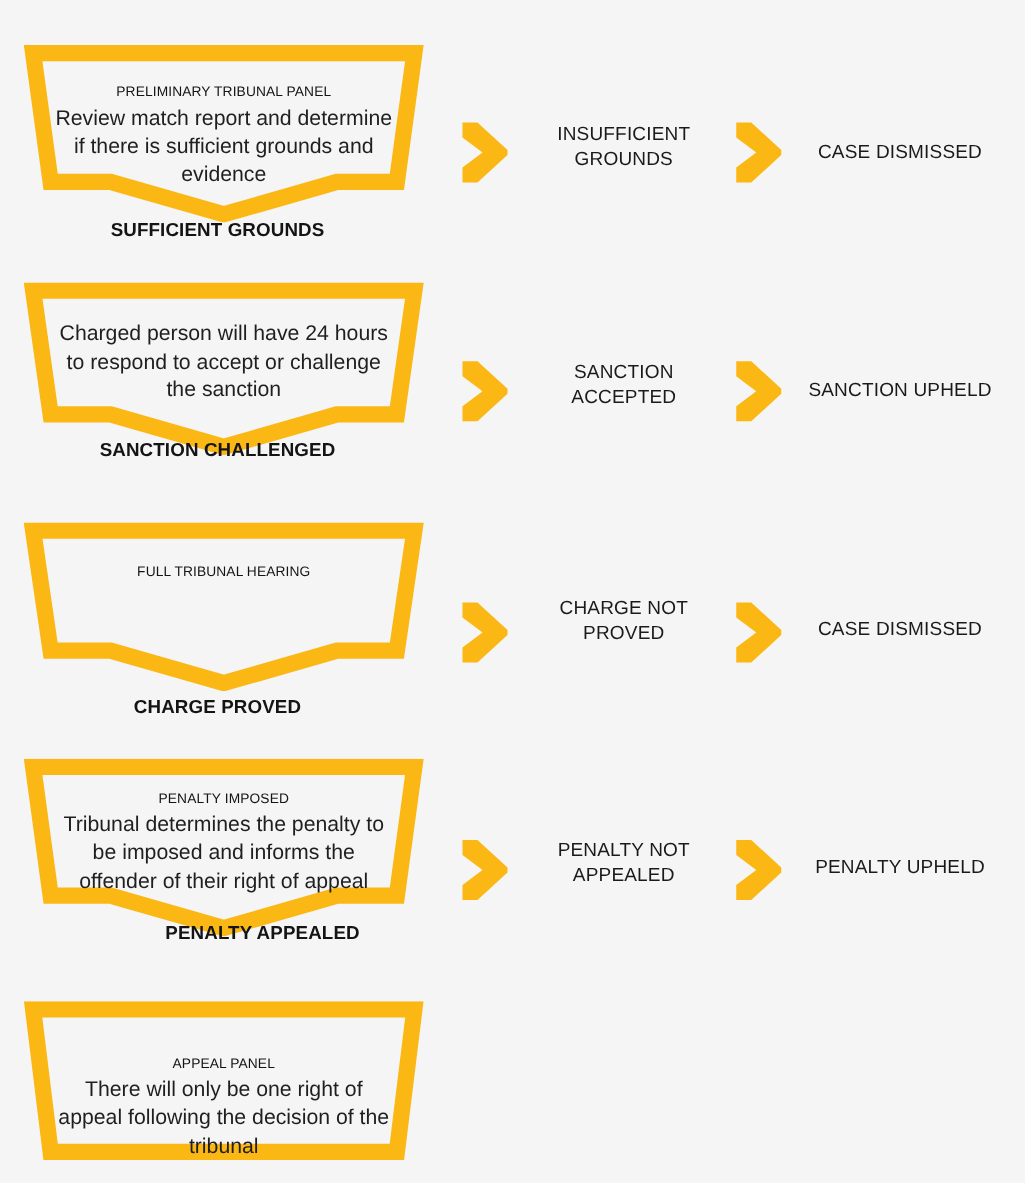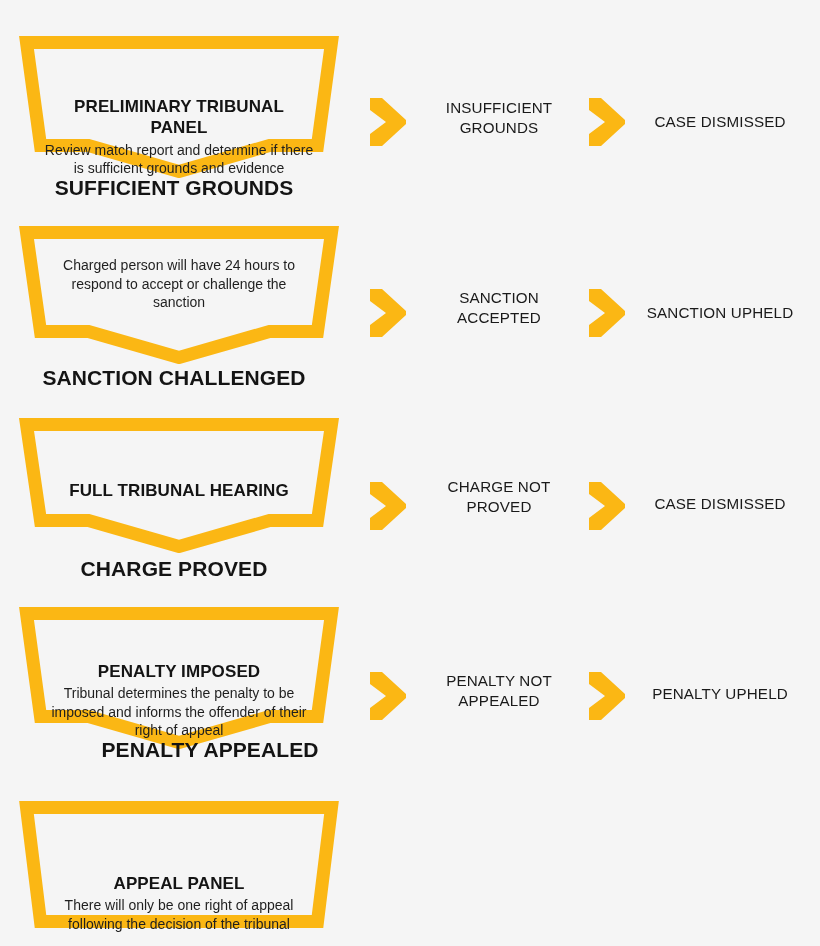--- a/index.html
+++ b/index.html
@@ -15,40 +15,39 @@
 
   
   .stage-box{position:absolute;left:14px;width:330px;}
   .stage-shape{position:absolute;left:0;top:0;width:330px;height:100%;}
   .stage-text{
     position:absolute;left:30px;right:30px;top:0;
     text-align:center;
     pointer-events:none;
   }
   .stage-title{
-    font-weight:bold;
-    font-size:17px;
+    font-weight:normal;
+    font-size:11px;
     letter-spacing:.1px;
     color:#141414;
     line-height:1.25;
-    margin-top:28px;
   }
   .stage-desc{
-    font-size:14px;
+    font-size:17px;
     line-height:1.33;
     color:#1f1f1f;
     margin-top:2px;
   }
 
   
   .branch-label{
     position:absolute;left:0;width:348px;
     text-align:center;
     font-weight:bold;
-    font-size:21px;
+    font-size:15px;
     color:#141414;
     letter-spacing:.1px;
   }
 
   
   .chev{position:absolute;width:44px;height:56px;}
 
   
   .outcome{
     position:absolute;
@@ -84,21 +83,21 @@
     <div class="outcome mid" style="top: 98px;">INSUFFICIENT GROUNDS</div>
     <div class="outcome end" style="top: 112px;">CASE DISMISSED</div>
     <div class="stage-box" style="top: 226px; height: 138px;">
       <div class="stage-shape"><svg width="330" height="138" viewBox="0 0 330 138">
           <path d="M 12.5 6.5 L 317.5 6.5 L 303.5 105.5 L 255.5 105.5 L 165 131.5 L 74.5 105.5 L 26.5 105.5 Z" fill="none" stroke="#FBB714" stroke-width="13" stroke-linejoin="miter"></path>
         </svg></div>
       <div class="stage-text" style="top: 28px;">
         <div class="stage-desc">Charged person will have 24 hours to respond to accept or challenge the sanction</div>
       </div>
     </div>
-    <div class="branch-label" style="top: 366px;">SANCTION CHALLENGED</div>
+    <div class="branch-label" style="top: 352px;">SANCTION CHALLENGED</div>
     <div class="chev" style="left: 366px; top: 285px;"><svg width="44" height="56" viewBox="0 0 44 56">
         <path d="M 4 4 L 16 4 L 40 26 L 40 30 L 16 52 L 4 52 L 4 40 L 20 28 L 4 16 Z" fill="#FBB714"></path>
       </svg></div>
     <div class="chev" style="left: 585px; top: 285px;"><svg width="44" height="56" viewBox="0 0 44 56">
         <path d="M 4 4 L 16 4 L 40 26 L 40 30 L 16 52 L 4 52 L 4 40 L 20 28 L 4 16 Z" fill="#FBB714"></path>
       </svg></div>
     <div class="outcome mid" style="top: 288px;">SANCTION ACCEPTED</div>
     <div class="outcome end" style="top: 303px;">SANCTION UPHELD</div>
     <div class="stage-box" style="top: 418px; height: 135px;">
       <div class="stage-shape"><svg width="330" height="135" viewBox="0 0 330 135">

